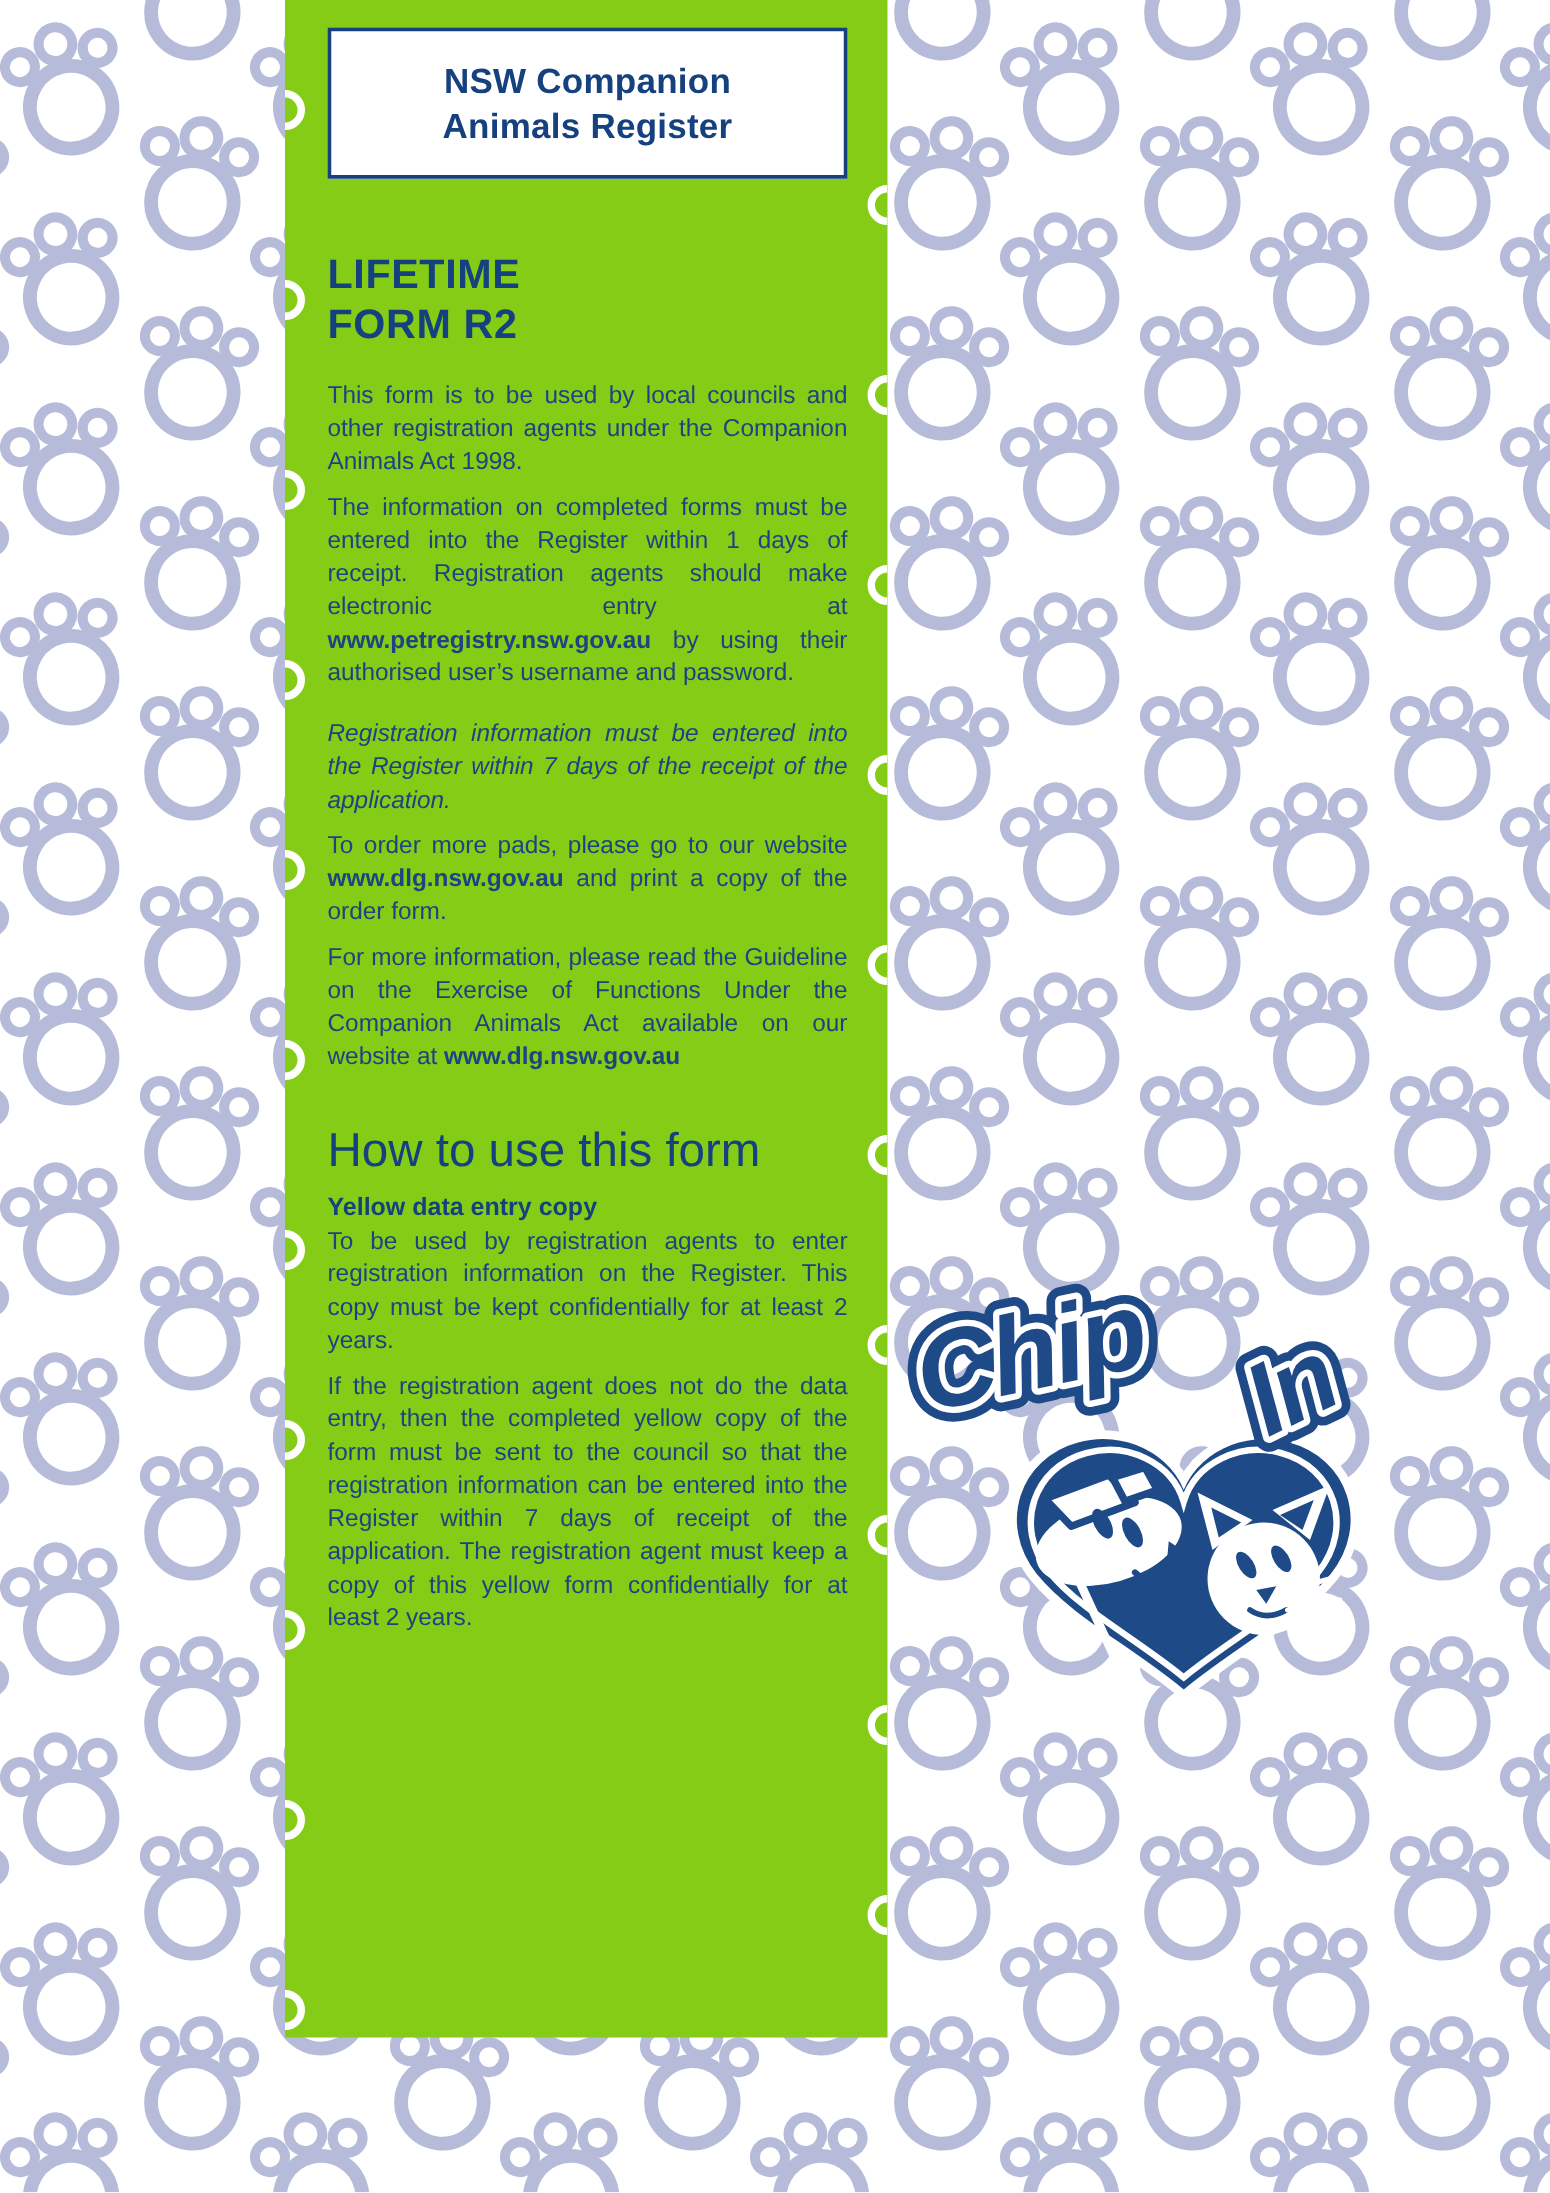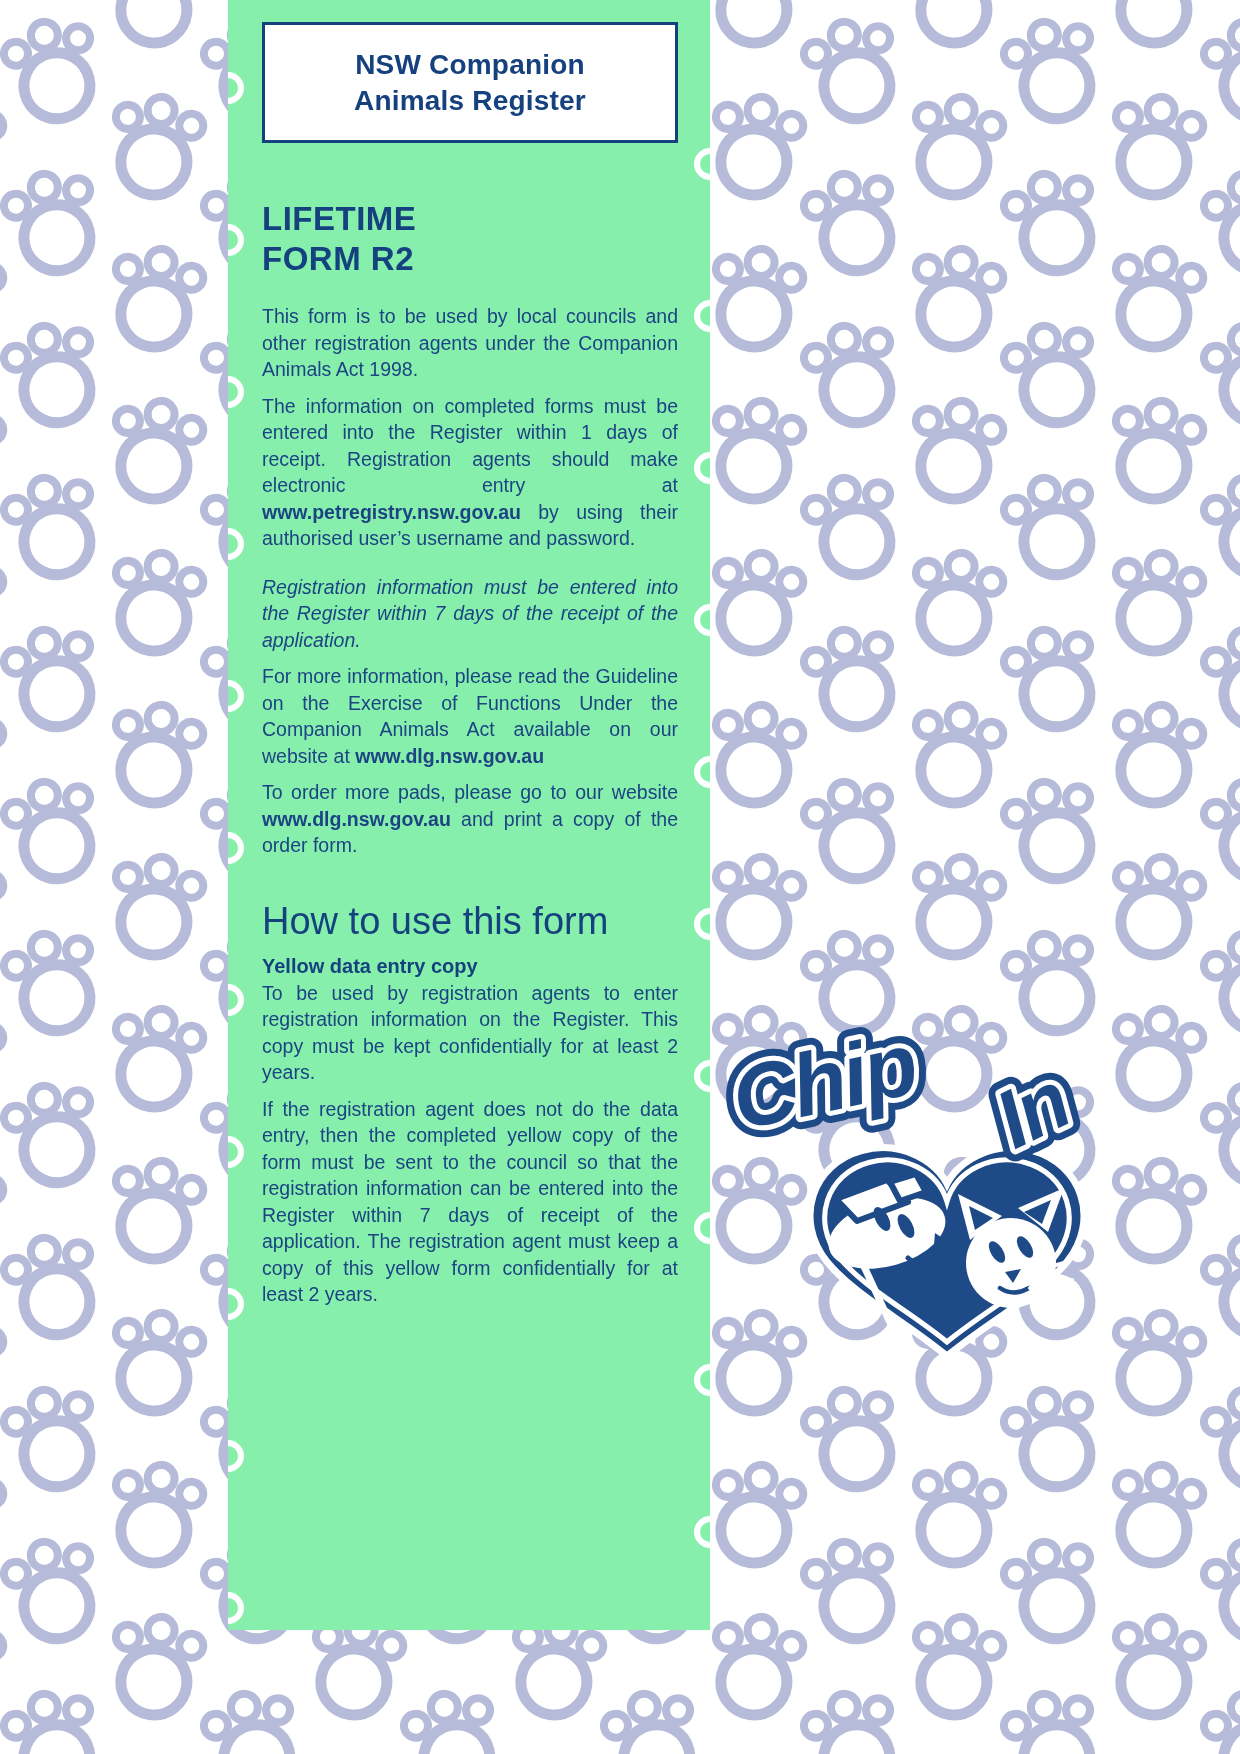--- a/index.html
+++ b/index.html
@@ -8,21 +8,21 @@
     width:1240px;height:1754px;
     overflow:hidden;
     background:#ffffff;
     font-family:"Liberation Sans","DejaVu Sans",sans-serif;
   }
   .paw-bg{position:absolute;left:0;top:0;}
   
   .panel{
     position:absolute;left:228px;top:0;
     width:482px;height:1630px;
-    background:#86efac;
+    background:#84cc16;
     overflow:hidden;
   }
   .edge-rings{position:absolute;left:0;top:0;pointer-events:none;}
   .panel-content{position:relative;padding:0 32px 0 34px;}
   .header-box{
     margin-top:22px;
     height:121px;
     background:#ffffff;
     border:3px solid #16417f;
     display:flex;flex-direction:column;align-items:center;justify-content:center;
@@ -117,22 +117,22 @@
 
       <div class="main-title">
         <div>LIFETIME</div>
         <div>FORM R2</div>
       </div>
 
       <div class="intro">
         <p class="para"><span>This form is to be used by local councils and other registration agents under the Companion Animals Act 1998.</span></p>
         <p class="para"><span>The information on completed forms must be entered into the Register within 1 days of receipt. Registration agents should make electronic entry at </span><span style="font-weight: bold;">www.petregistry.nsw.gov.au</span><span> by using their authorised user’s username and password.</span></p>
         <p class="para italic">Registration information must be entered into the Register within 7 days of the receipt of the application.</p>
+        <p class="para"><span>To order more pads, please go to our website </span><span style="font-weight: bold;">www.dlg.nsw.gov.au</span><span> and print a copy of the order form.</span></p>
         <p class="para"><span>For more information, please read the Guideline on the Exercise of Functions Under the Companion Animals Act available on our website at </span><span style="font-weight: bold;">www.dlg.nsw.gov.au</span></p>
-        <p class="para"><span>To order more pads, please go to our website </span><span style="font-weight: bold;">www.dlg.nsw.gov.au</span><span> and print a copy of the order form.</span></p>
       </div>
 
       <h2 class="howto-title">How to use this form</h2>
 
       <h3 class="sub-head">Yellow data entry copy</h3>
       <p class="para">To be used by registration agents to enter registration information on the Register. This copy must be kept confidentially for at least 2 years.</p>
       <p class="para">If the registration agent does not do the data entry, then the completed yellow copy of the form must be sent to the council so that the registration information can be entered into the Register within 7 days of receipt of the application. The registration agent must keep a copy of this yellow form confidentially for at least 2 years.</p>
 
 
     </div>

